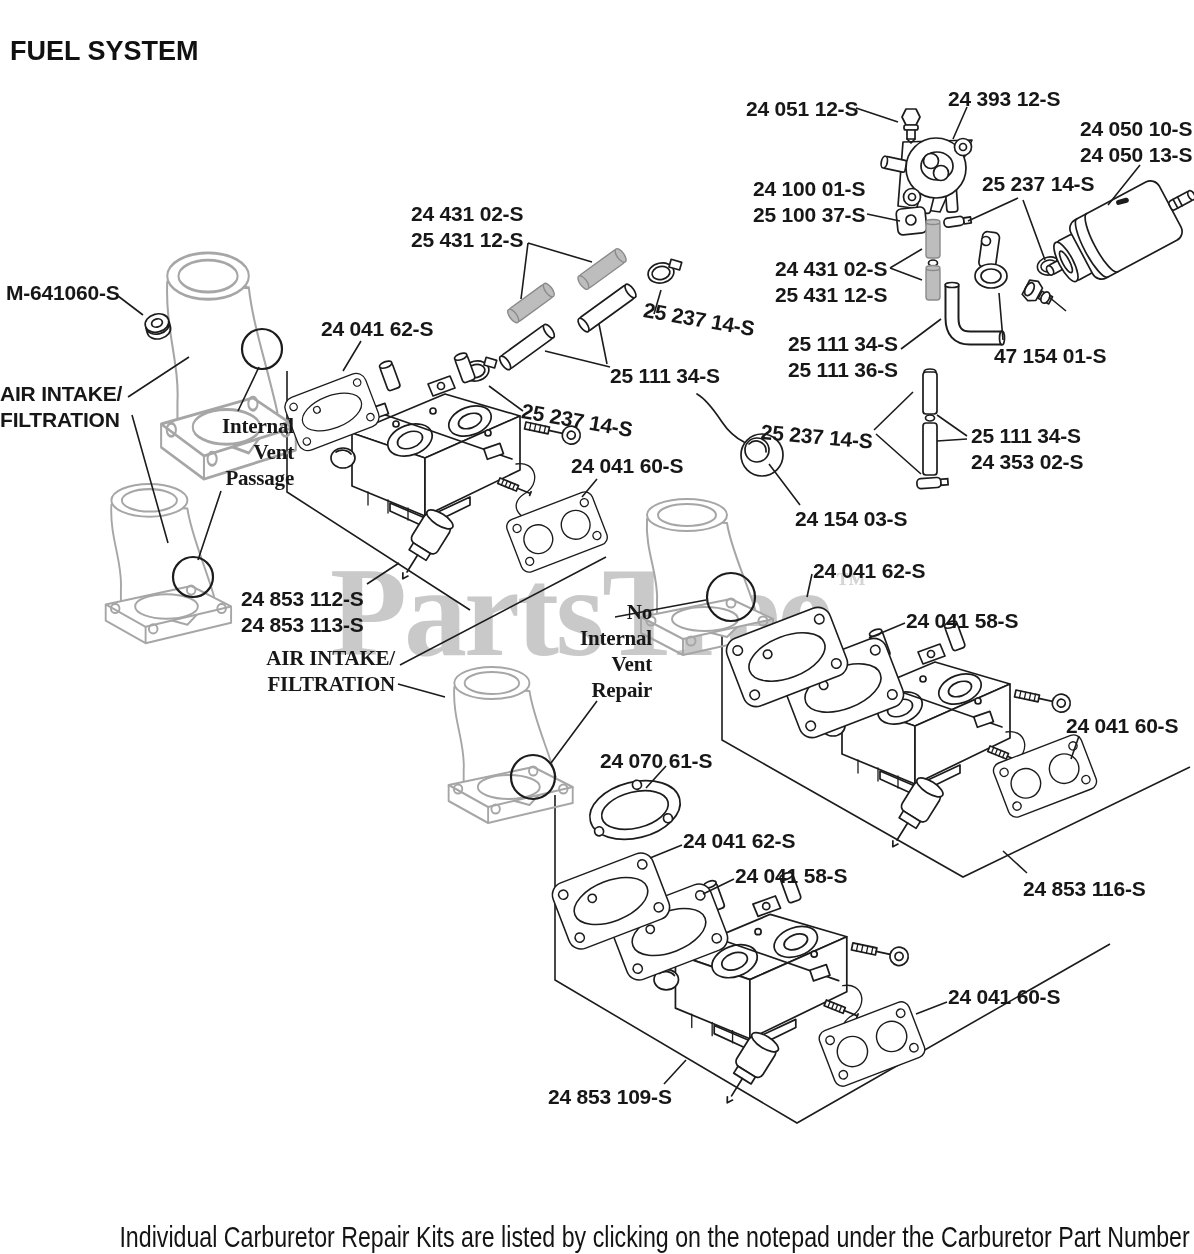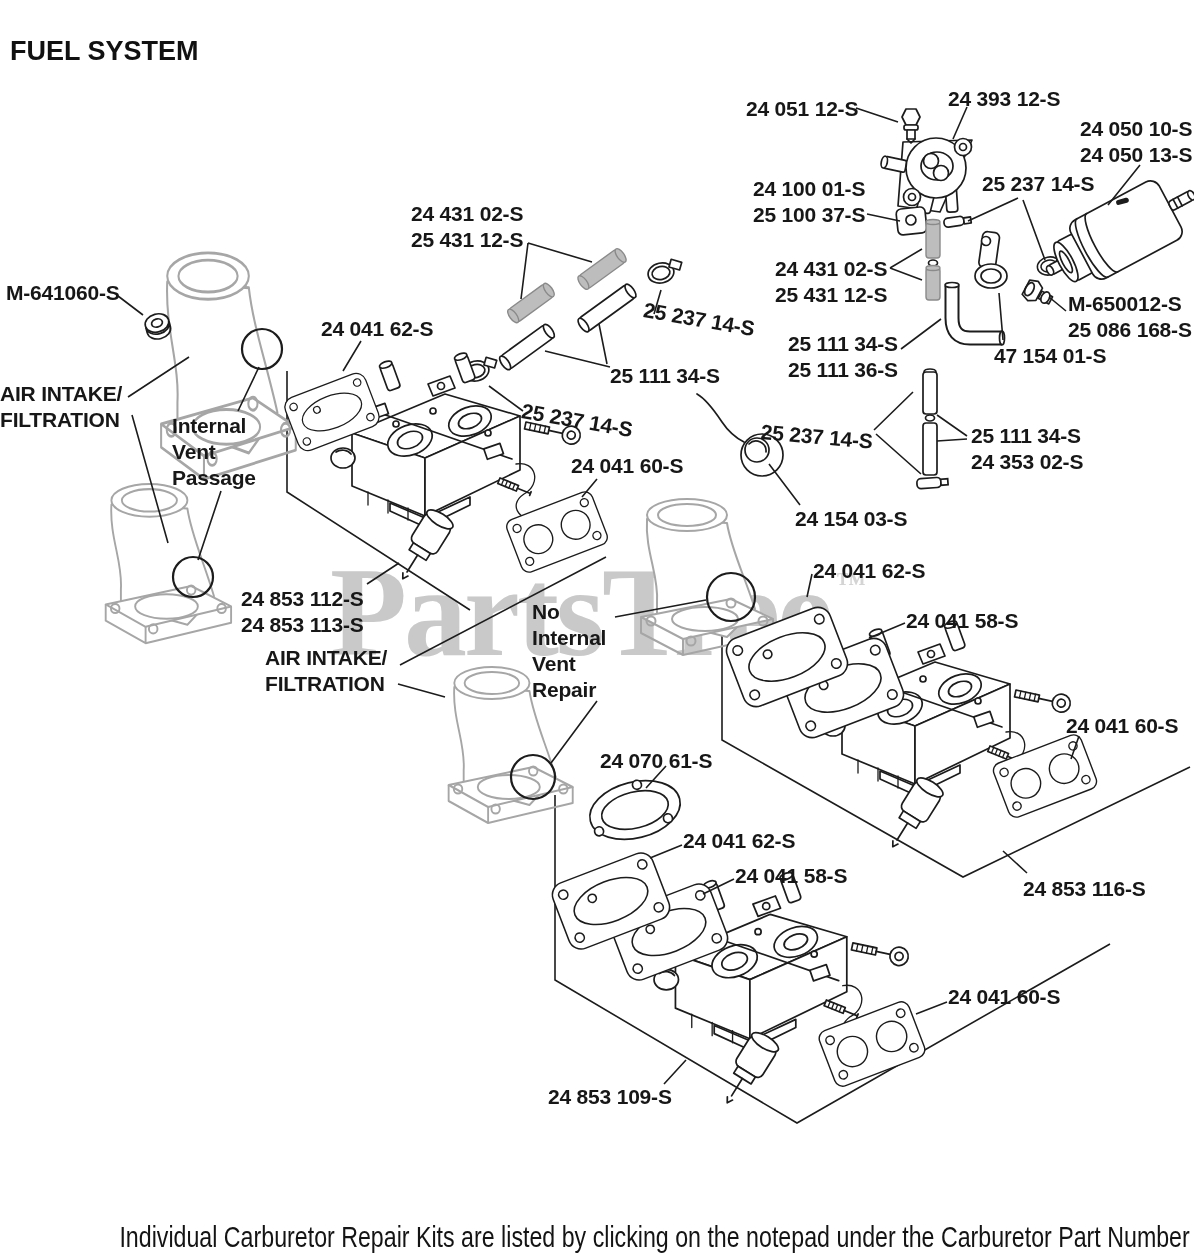--- a/index.html
+++ b/index.html
@@ -1,20 +1,20 @@
 <!DOCTYPE html>
 <html><head>
 <meta charset="utf-8">
 <style>
   html,body{margin:0;padding:0;background:#fff;}
   #stage{position:relative;width:1194px;height:1254px;background:#fff;overflow:hidden;
          font-family:"Liberation Sans","DejaVu Sans",sans-serif;}
   .lbl{position:absolute;font-weight:bold;font-size:21px;line-height:26px;color:#171717;
        white-space:pre-line;letter-spacing:-0.2px;}
-  .lbl.c{text-align:left;}
+  .lbl.c{text-align:right;font-family:Liberation Serif, serif;}
   .r10{transform:rotate(10deg);transform-origin:left top;}
   .r5{transform:rotate(5deg);transform-origin:left top;}
   #page-title{position:absolute;left:10px;top:4px;font-weight:bold;font-size:27px;color:#111;margin-top:32px;}
   #watermark{position:absolute;left:330px;top:550px;font-family:"Liberation Serif","DejaVu Serif",serif;
              font-weight:bold;font-size:126px;color:#c9c9c9;letter-spacing:-3px;line-height:1;}
   #watermark sup{position:absolute;right:-36px;top:18px;font-size:30px;letter-spacing:0;color:#d4d4d4;}
   #footer{position:absolute;left:0;top:1221px;width:1194px;text-align:center;font-size:29px;
           color:#141414;transform:scaleX(0.8);transform-origin:center;white-space:nowrap;}
   svg{position:absolute;left:0;top:0;}
   .k{stroke:#1c1c1c;fill:none;stroke-width:1.7;stroke-linejoin:round;stroke-linecap:round;}
@@ -356,22 +356,20 @@
   <div class="lbl" style="left:0px;top:381px">AIR INTAKE/
 FILTRATION</div>
   <div class="lbl c" style="left:172px;top:413px;width:122px">Internal
 Vent
 Passage</div>
   <div class="lbl" style="left:321px;top:316px">24 041 62-S</div>
   <div class="lbl" style="left:571px;top:453px">24 041 60-S</div>
   <div class="lbl" style="left:788px;top:331px">25 111 34-S
 25 111 36-S</div>
   <div class="lbl" style="left:994px;top:343px">47 154 01-S</div>
-  <div class="lbl" style="left:1068px;top:291px">M-650012-S
-25 086 168-S</div>
   <div class="lbl r5" style="left:762px;top:419px">25 237 14-S</div>
   <div class="lbl" style="left:971px;top:423px">25 111 34-S
 24 353 02-S</div>
   <div class="lbl" style="left:795px;top:506px">24 154 03-S</div>
   <div class="lbl" style="left:241px;top:586px">24 853 112-S
 24 853 113-S</div>
   <div class="lbl c" style="left:265px;top:645px;width:130px">AIR INTAKE/
 FILTRATION</div>
   <div class="lbl c" style="left:532px;top:599px;width:120px">No
 Internal

